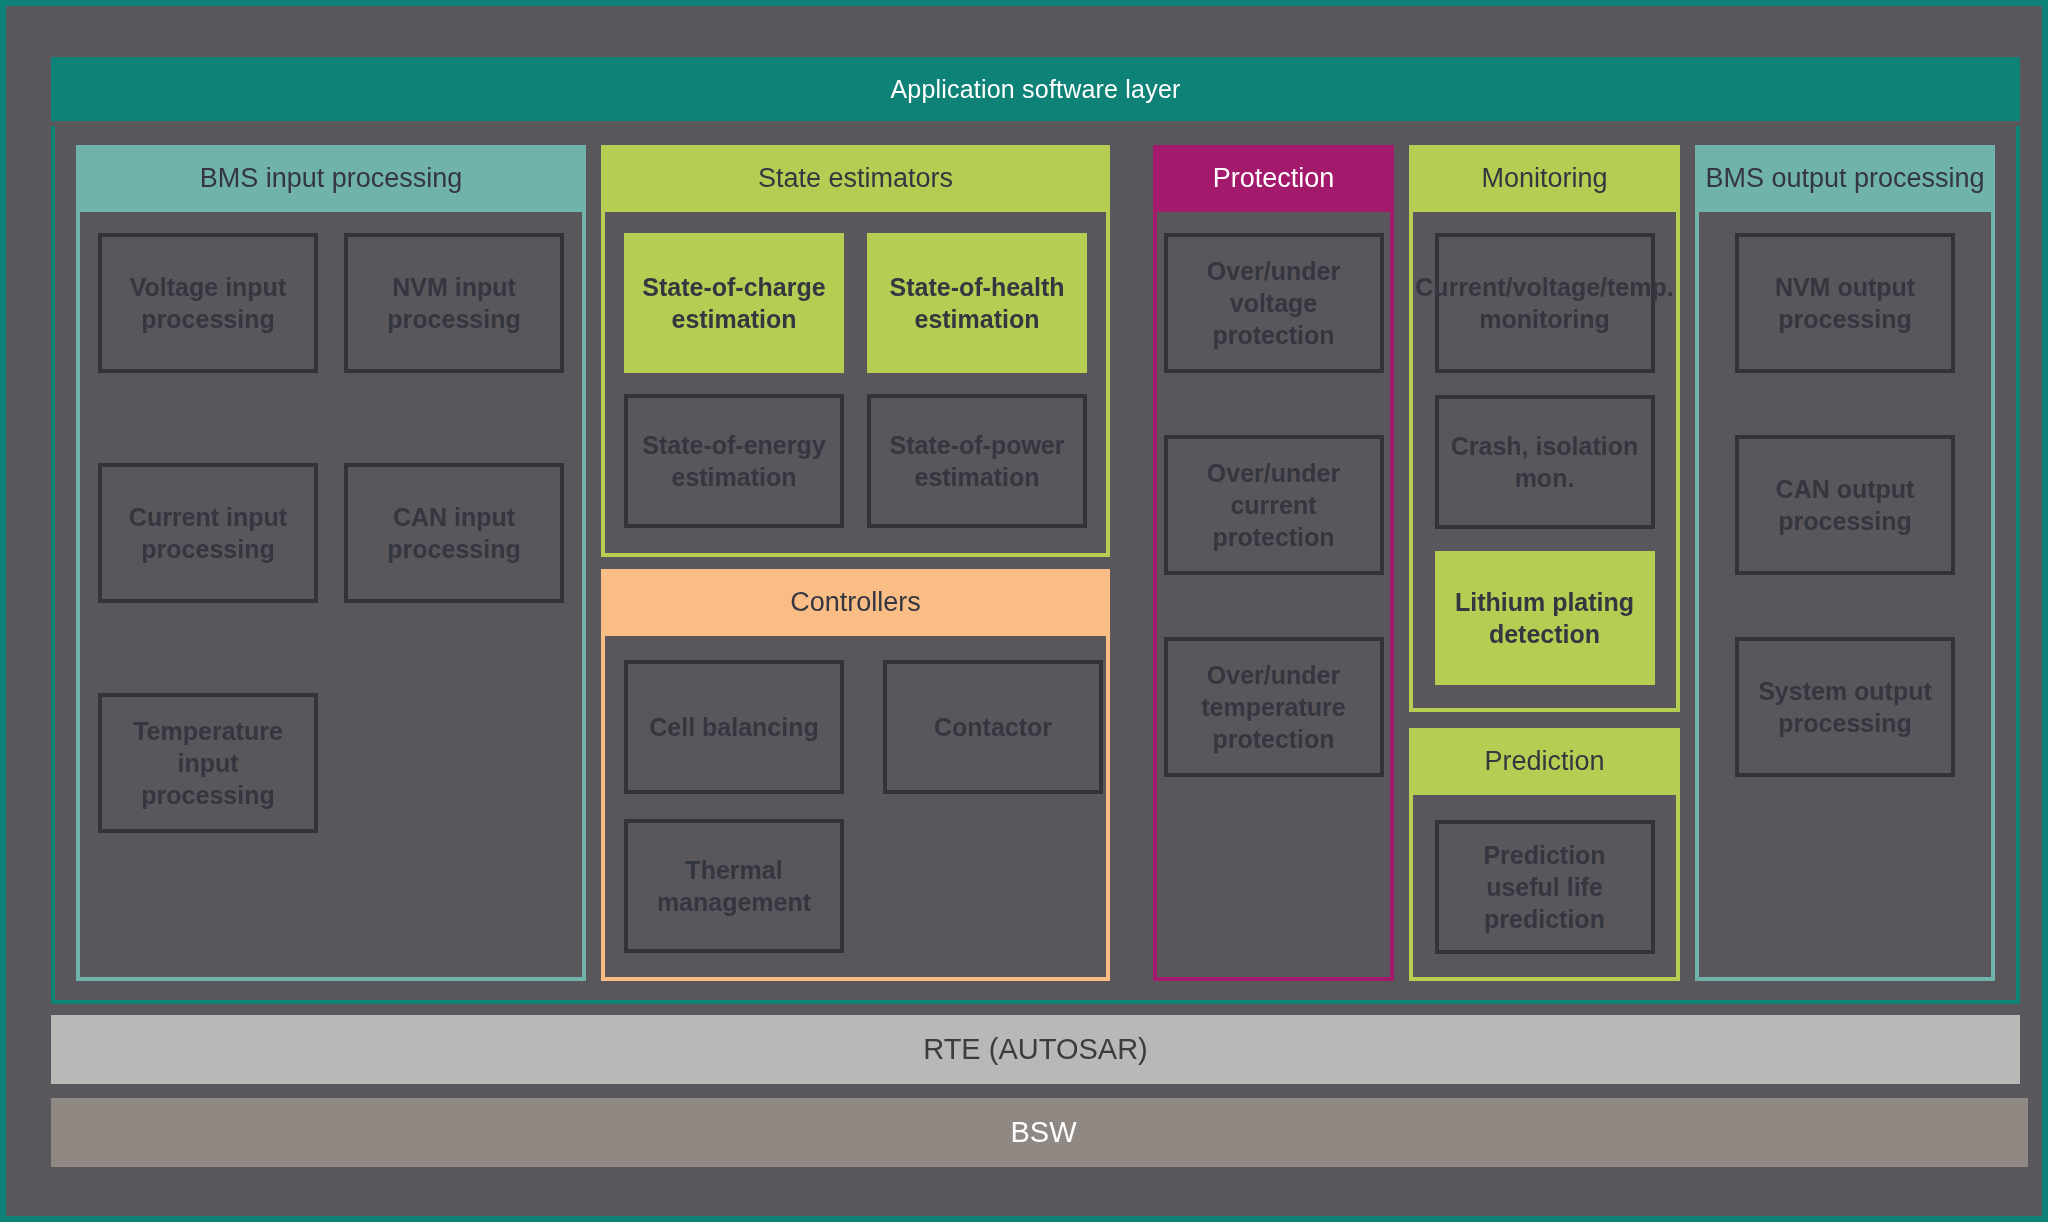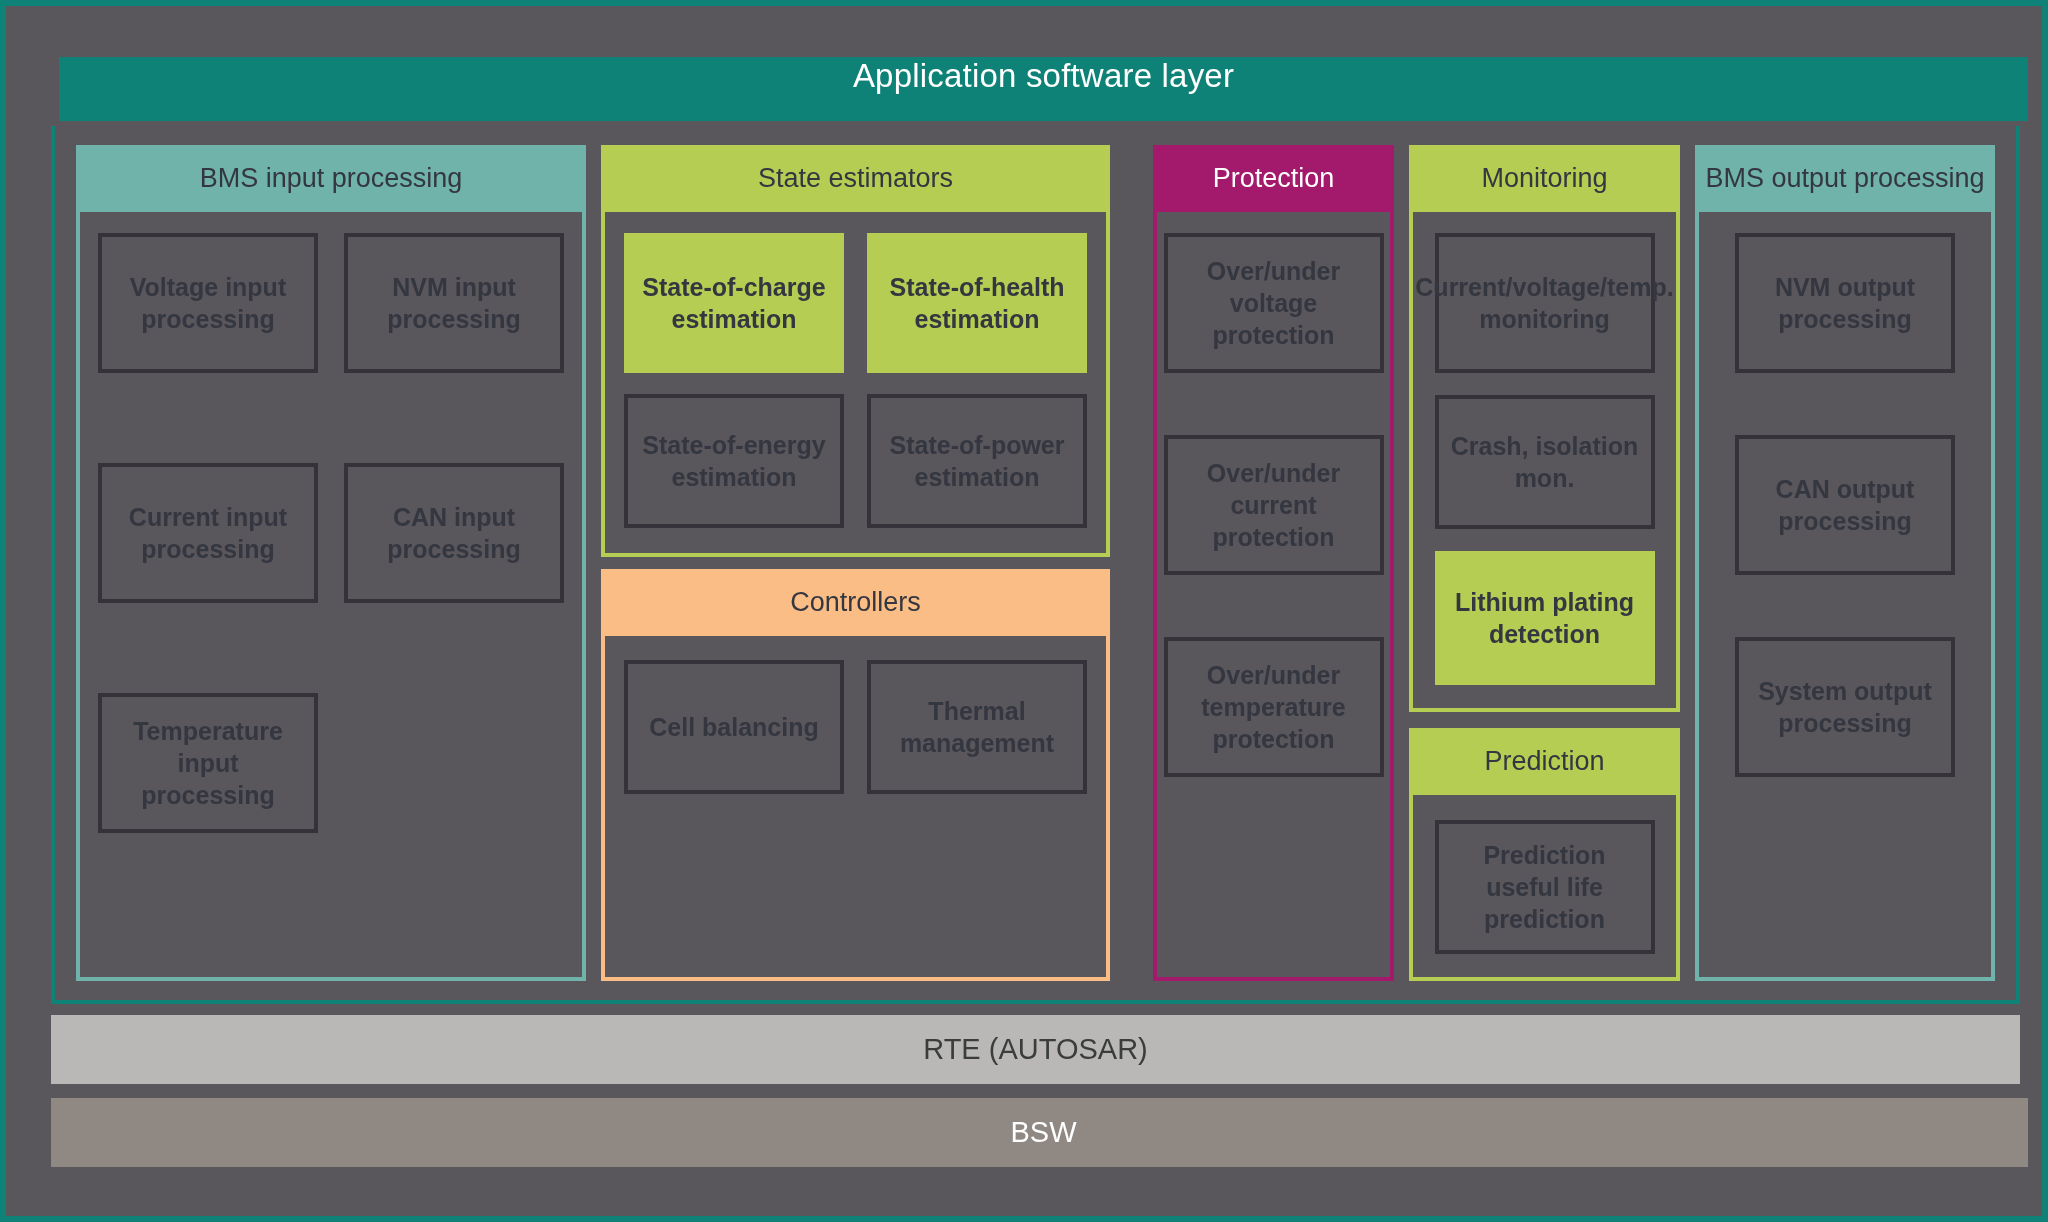--- a/index.html
+++ b/index.html
@@ -21,22 +21,22 @@
     width:2048px;height:1222px;
     box-sizing:border-box;
     background:var(--bg);
     border:6px solid var(--teal);
     font-family:"Liberation Sans", sans-serif;
     overflow:hidden;
   }
   .app-header{
     position:absolute;left:45px;top:51px;width:1969px;height:64px;
     background:var(--teal);
-    display:flex;justify-content:center;
-    color:var(--white-text);font-size:33px;letter-spacing:0.2px;margin-left:8px;
+    display:flex;align-items:center;justify-content:center;
+    color:var(--white-text);font-size:25px;letter-spacing:0.2px;
   }
   .app-body{
     position:absolute;left:45px;top:120px;width:1969px;height:878px;
     box-sizing:border-box;
     border:4px solid var(--teal);border-top:none;
     display:flex;justify-content:space-between;
     padding:19px 21px 19px 21px;
   }
   .col{display:flex;flex-direction:column;box-sizing:border-box;}
   .col-1{width:510px;}
@@ -66,21 +66,21 @@
   .t-magenta .sec-body{border-color:var(--magenta);}
   .t-orange .sec-header{background:var(--orange);}
   .t-orange .sec-body{border-color:var(--orange);}
 
   .grid2{
     width:100%;box-sizing:border-box;
     display:flex;flex-wrap:wrap;justify-content:space-between;
     padding:21px 18px 0 18px;row-gap:90px;
   }
   .grid2.tight{padding:21px 19px 0 19px;row-gap:21px;}
-  .grid2.ctrl{padding:24px 19px 0 19px;row-gap:25px;}
+  .grid2.ctrl{padding:24px 3px 0 19px;row-gap:25px;}
   .stack{
     width:100%;box-sizing:border-box;
     display:flex;flex-direction:column;align-items:center;
     padding-top:21px;row-gap:62px;
   }
   .stack.mon{row-gap:22px;}
   .stack.pred{padding-top:25px;}
 
   .box{
     box-sizing:border-box;
@@ -171,20 +171,23 @@
       <div class="section fill t-orange">
         <div class="sec-header">
           <span>Controllers</span>
         </div>
         <div class="sec-body">
           <div class="grid2 ctrl">
             <div class="box sm">
                 <span>Cell balancing</span>
               </div>
             <div class="box sm">
+                <span>Contactor</span>
+              </div>
+            <div class="box sm">
                 <span>Thermal management</span>
               </div>
           </div>
         </div>
       </div>
     </div>
 
     <div class="col col-3">
       <div class="section fill t-magenta">
         <div class="sec-header">

